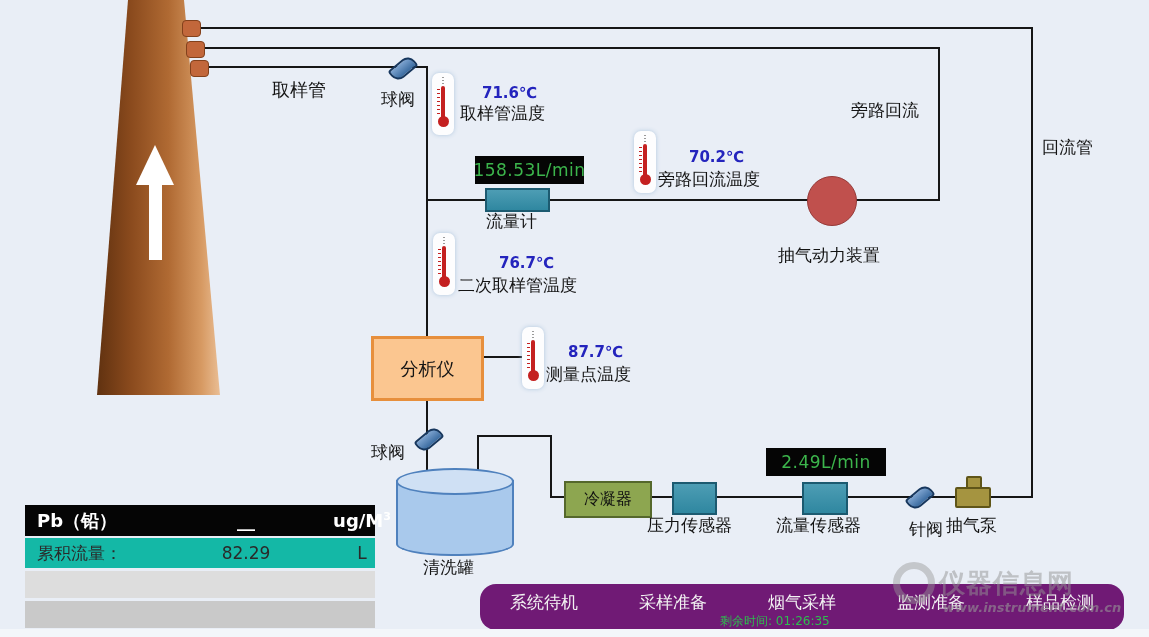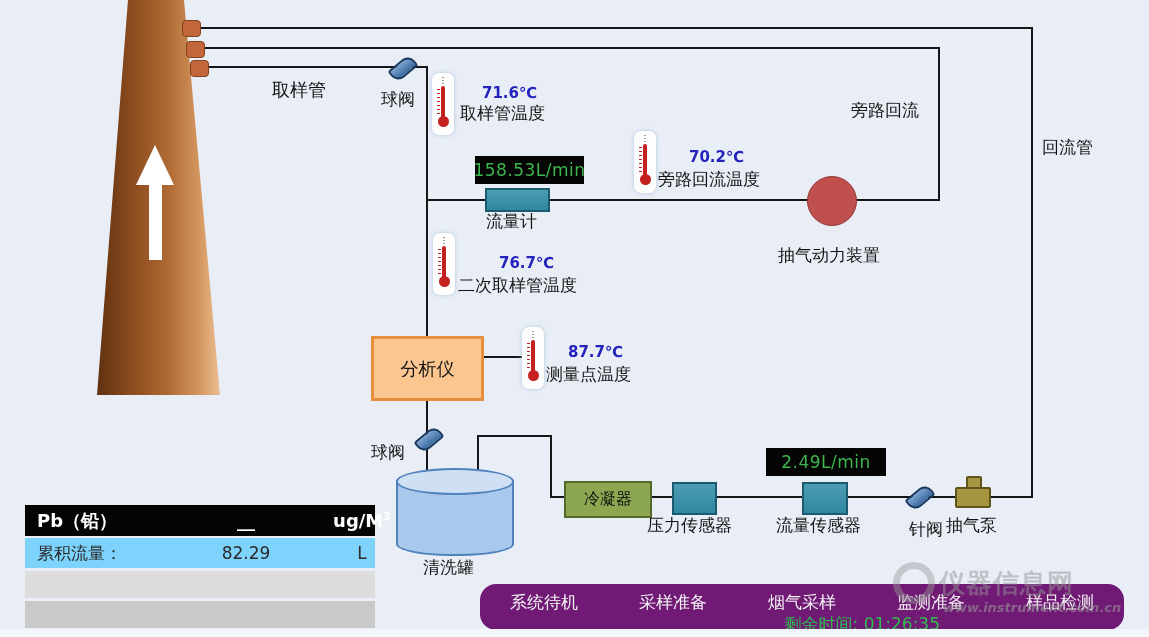--- a/index.html
+++ b/index.html
@@ -60,35 +60,35 @@
             background:#a9c9ec; border:2px solid #4f81bd; border-top:none;
             border-radius:0 0 55px 55px / 0 0 12px 12px;}
   .pump-base{position:absolute; left:955px; top:487px; width:32px; height:17px;
             background:#a59440; border:2px solid #5f5518; border-radius:2px;}
   .pump-cap{position:absolute; left:966px; top:476px; width:12px; height:13px;
             background:#a59440; border:2px solid #5f5518; border-radius:2px;}
   
   .tbl-row{position:absolute; left:25px; width:350px; display:grid;
            grid-template-columns:150px 110px 90px; align-items:center;gap:16px;}
   .tbl-header{top:505px; height:31px; background:#050505; color:#ffffff; font-weight:bold; font-size:18px;}
-  .tbl-r1{top:538px; height:30px; background:#7dd3fc; font-size:17px; color:#2a2a2a;}
+  .tbl-r1{top:538px; height:30px; background:#14b8a6; font-size:17px; color:#2a2a2a;}
   .tbl-r2{top:571px; height:27px; background:#dddddd;}
   .tbl-r3{top:601px; height:27px; background:#c9c9c9;}
   .tbl-row .c1{padding-left:12px;}
   .tbl-row .c2{text-align:center;}
   .tbl-row .c3{text-align:center;}
   sup{font-size:11px;}
   
   .status-bar{position:absolute; left:480px; top:584px; width:644px; height:46px;
               background:#701a75; border-radius:16px;}
   .status-steps{display:flex; justify-content:space-between; padding:7px 30px 0 30px;
                 color:#f2f2f2; font-size:17px;}
   .status-steps span{cursor:default;}
-  .remaining{position:absolute; left:240px; top:29px; width:220px; text-align:right;
-             color:#2ebd4e; font-size:17px; white-space:nowrap;}
+  .remaining{position:absolute; left:240px; top:29px; width:220px; text-align:left;
+             color:#2ebd4e; font-size:12px; white-space:nowrap;}
   
   .watermark{position:absolute; left:893px; top:562px; width:256px; z-index:5; pointer-events:none;}
   .wm-row{display:flex; align-items:center;}
   .wm-gear{width:42px; height:42px; border-radius:50%; border:7px solid rgba(150,150,150,.45);
            box-sizing:border-box; margin-right:4px;}
   .wm-title{font-size:26px; font-weight:bold; color:rgba(148,148,148,.5); letter-spacing:1px; white-space:nowrap;}
   .wm-url{font-size:13px; font-weight:bold; font-style:italic; color:rgba(150,150,150,.6);
           margin-left:50px; margin-top:-4px; white-space:nowrap;}
   .bottom-strip{position:absolute; left:0; top:629px; width:1149px; height:8px; background:#f3f6fa;}
 </style>

